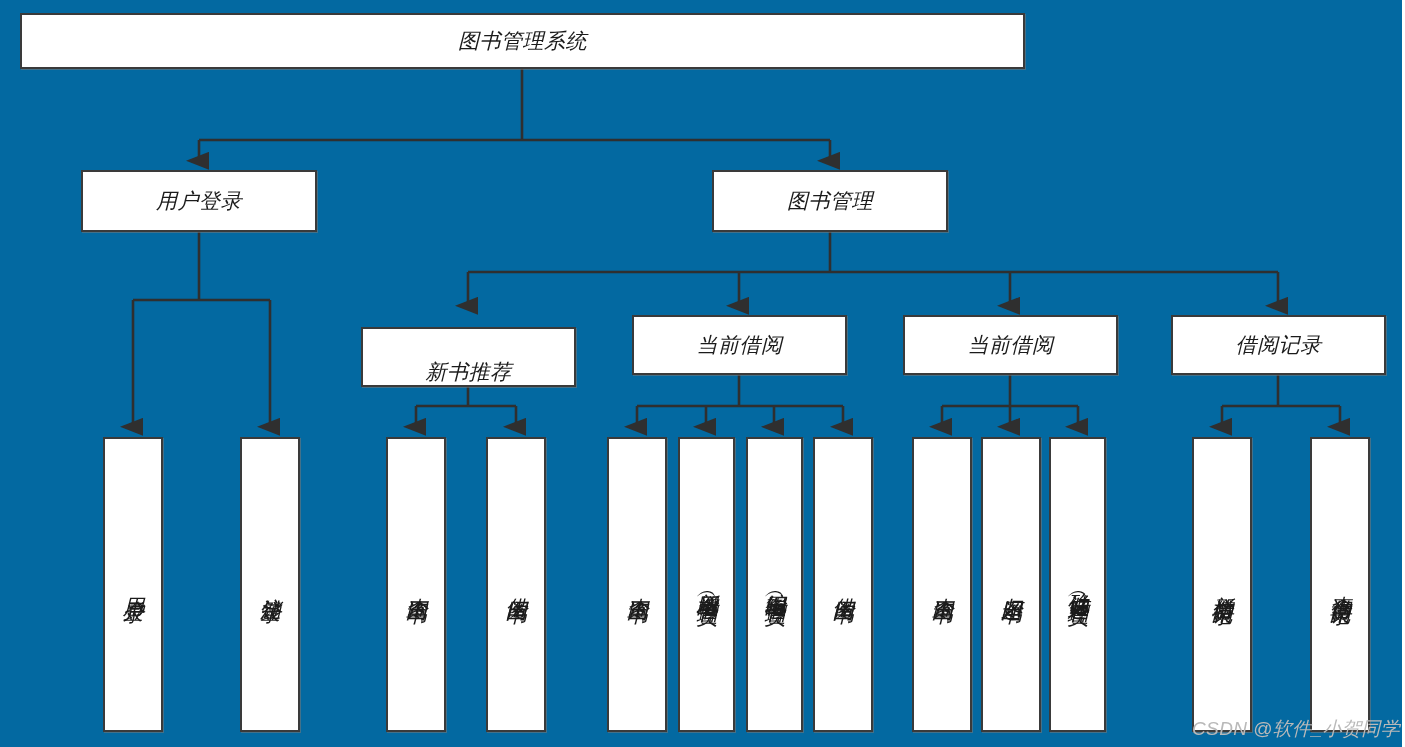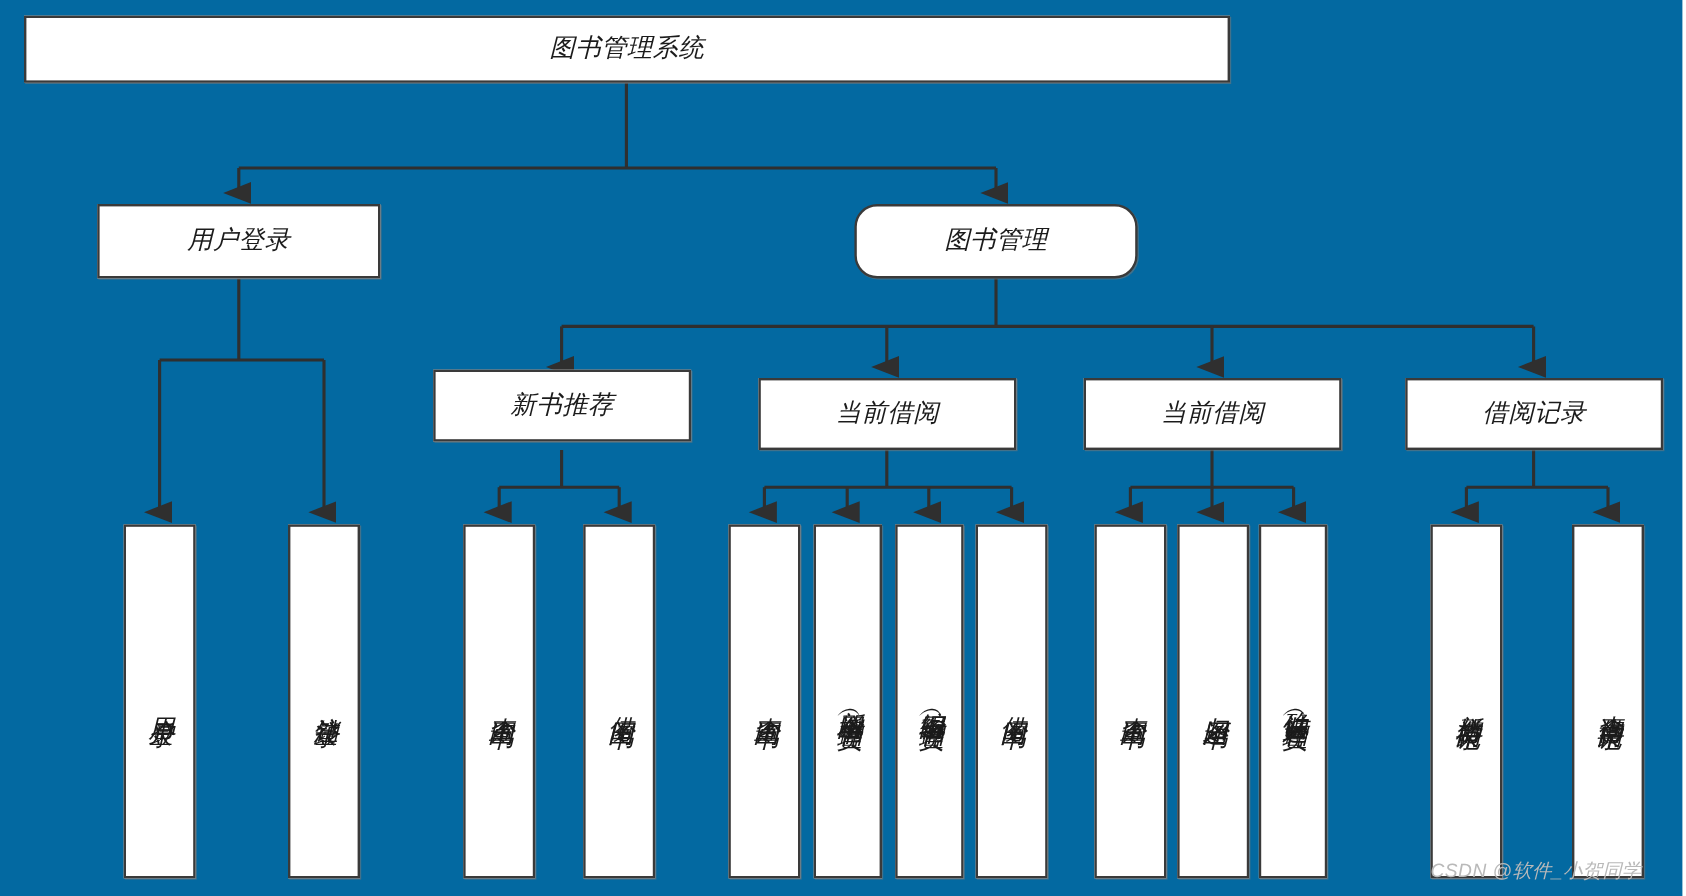--- a/index.html
+++ b/index.html
@@ -48,21 +48,21 @@
     writing-mode:vertical-rl;
     text-orientation:upright;
     font-size:21px;
     line-height:1.08;
     letter-spacing:2px;
     white-space:nowrap;
     max-height:100%;
   }
   .watermark{
     position:absolute;
-    font-size:16px;
+    font-size:19px;
     color:#b9b9b9;
     white-space:nowrap;
     letter-spacing:.4px;
   }
 </style>
 </head>
 <body>
 
 <div id="canvas">
 
@@ -117,25 +117,25 @@
   </svg>
 
   <div class="node" style="left:20px; top:13px; width:1005px; height:56px;">
     <span class="label">图书管理系统</span>
   </div>
 
   <div class="node" style="left:81px; top:170px; width:236px; height:62px;">
     <span class="label">用户登录</span>
   </div>
 
-  <div class="node" style="left:712px; top:170px; width:236px; height:62px;border-radius:19px;">
+  <div class="node" style="left:712px; top:170px; width:236px; height:62px;">
     <span class="label">图书管理</span>
   </div>
 
-  <div class="node" style="left:361px; top:308px; width:215px; height:60px;">
+  <div class="node" style="left:361px; top:327px; width:215px; height:60px;align-items:flex-end;">
     <span class="label">新书推荐</span>
   </div>
 
   <div class="node" style="left:632px; top:315px; width:215px; height:60px;">
     <span class="label">当前借阅</span>
   </div>
 
   <div class="node" style="left:1171px; top:315px; width:215px; height:60px;">
     <span class="label">借阅记录</span>
   </div>

